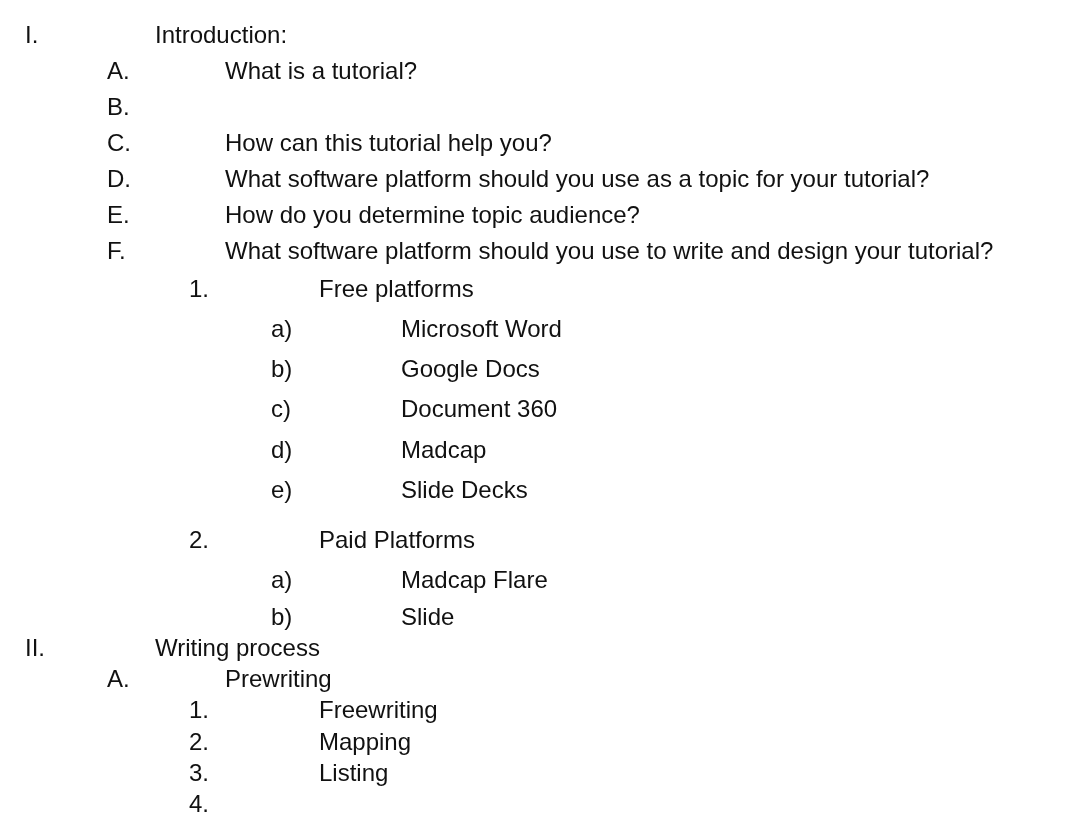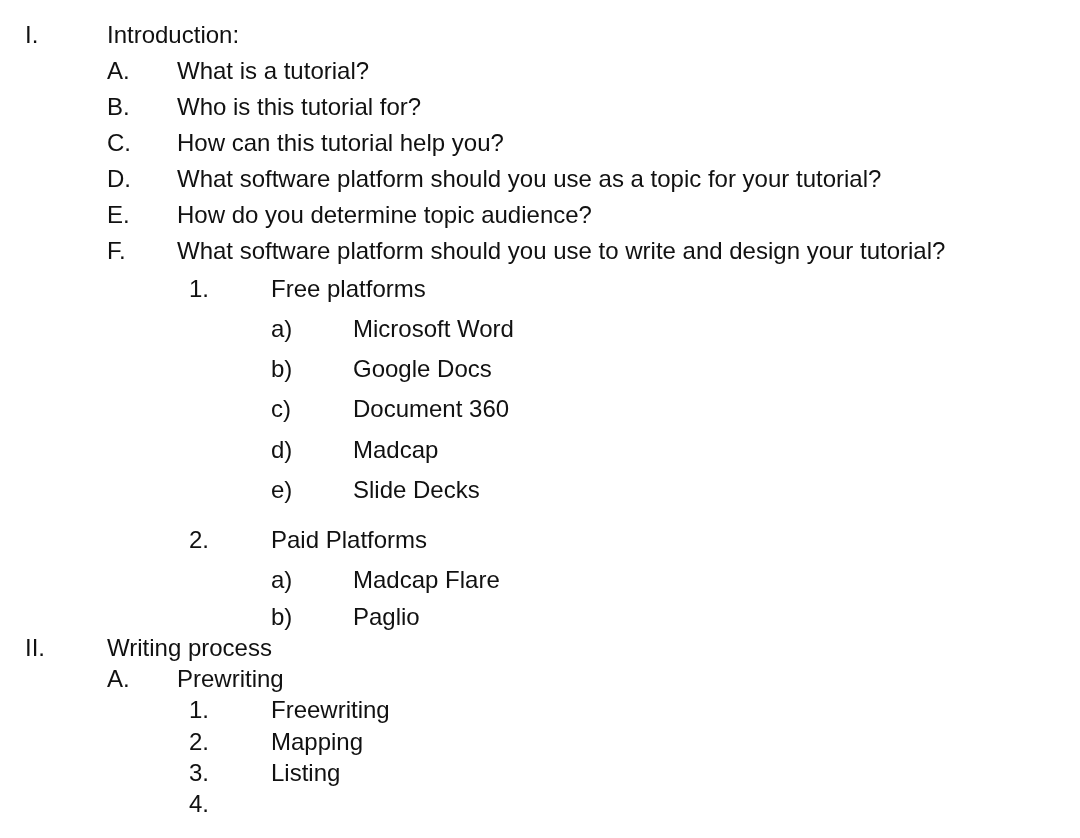--- a/index.html
+++ b/index.html
@@ -31,20 +31,21 @@
       line-height: 30px;
       white-space: nowrap;
     }
     .marker {
       position: absolute;
       top: 0;
     }
     .text {
       position: absolute;
       top: 0;
+      margin-left: 48px;
     }
     .l1 .marker { left: 25px; }
     .l1 .text   { left: 107px; }
     .l2 .marker { left: 107px; }
     .l2 .text   { left: 177px; }
     .l3 .marker { left: 189px; }
     .l3 .text   { left: 271px; }
     .l4 .marker { left: 271px; }
     .l4 .text   { left: 353px; text-align: center; }
   </style>
@@ -57,21 +58,20 @@
     <span class="marker">I.</span>
     <span class="text">Introduction:</span>
   </div>
 
   <div class="row l2" style="top:56px;">
     <span class="marker">A.</span>
     <span class="text">What is a tutorial?</span>
   </div>
   <div class="row l2" style="top:92px;">
     <span class="marker">B.</span>
-    <span class="text">Who is this tutorial for?</span>
   </div>
   <div class="row l2" style="top:128px;">
     <span class="marker">C.</span>
     <span class="text">How can this tutorial help you?</span>
   </div>
   <div class="row l2" style="top:164px;">
     <span class="marker">D.</span>
     <span class="text">What software platform should you use as a topic for your tutorial?</span>
   </div>
   <div class="row l2" style="top:200px;">
@@ -113,21 +113,21 @@
     <span class="marker">2.</span>
     <span class="text">Paid Platforms</span>
   </div>
 
   <div class="row l4" style="top:565px;">
     <span class="marker">a)</span>
     <span class="text">Madcap Flare</span>
   </div>
   <div class="row l4" style="top:602px;">
     <span class="marker">b)</span>
-    <span class="text">Paglio</span>
+    <span class="text">Slide</span>
   </div>
 
   <div class="row l1" style="top:633px;">
     <span class="marker">II.</span>
     <span class="text">Writing process</span>
   </div>
 
   <div class="row l2" style="top:664px;">
     <span class="marker">A.</span>
     <span class="text">Prewriting</span>

